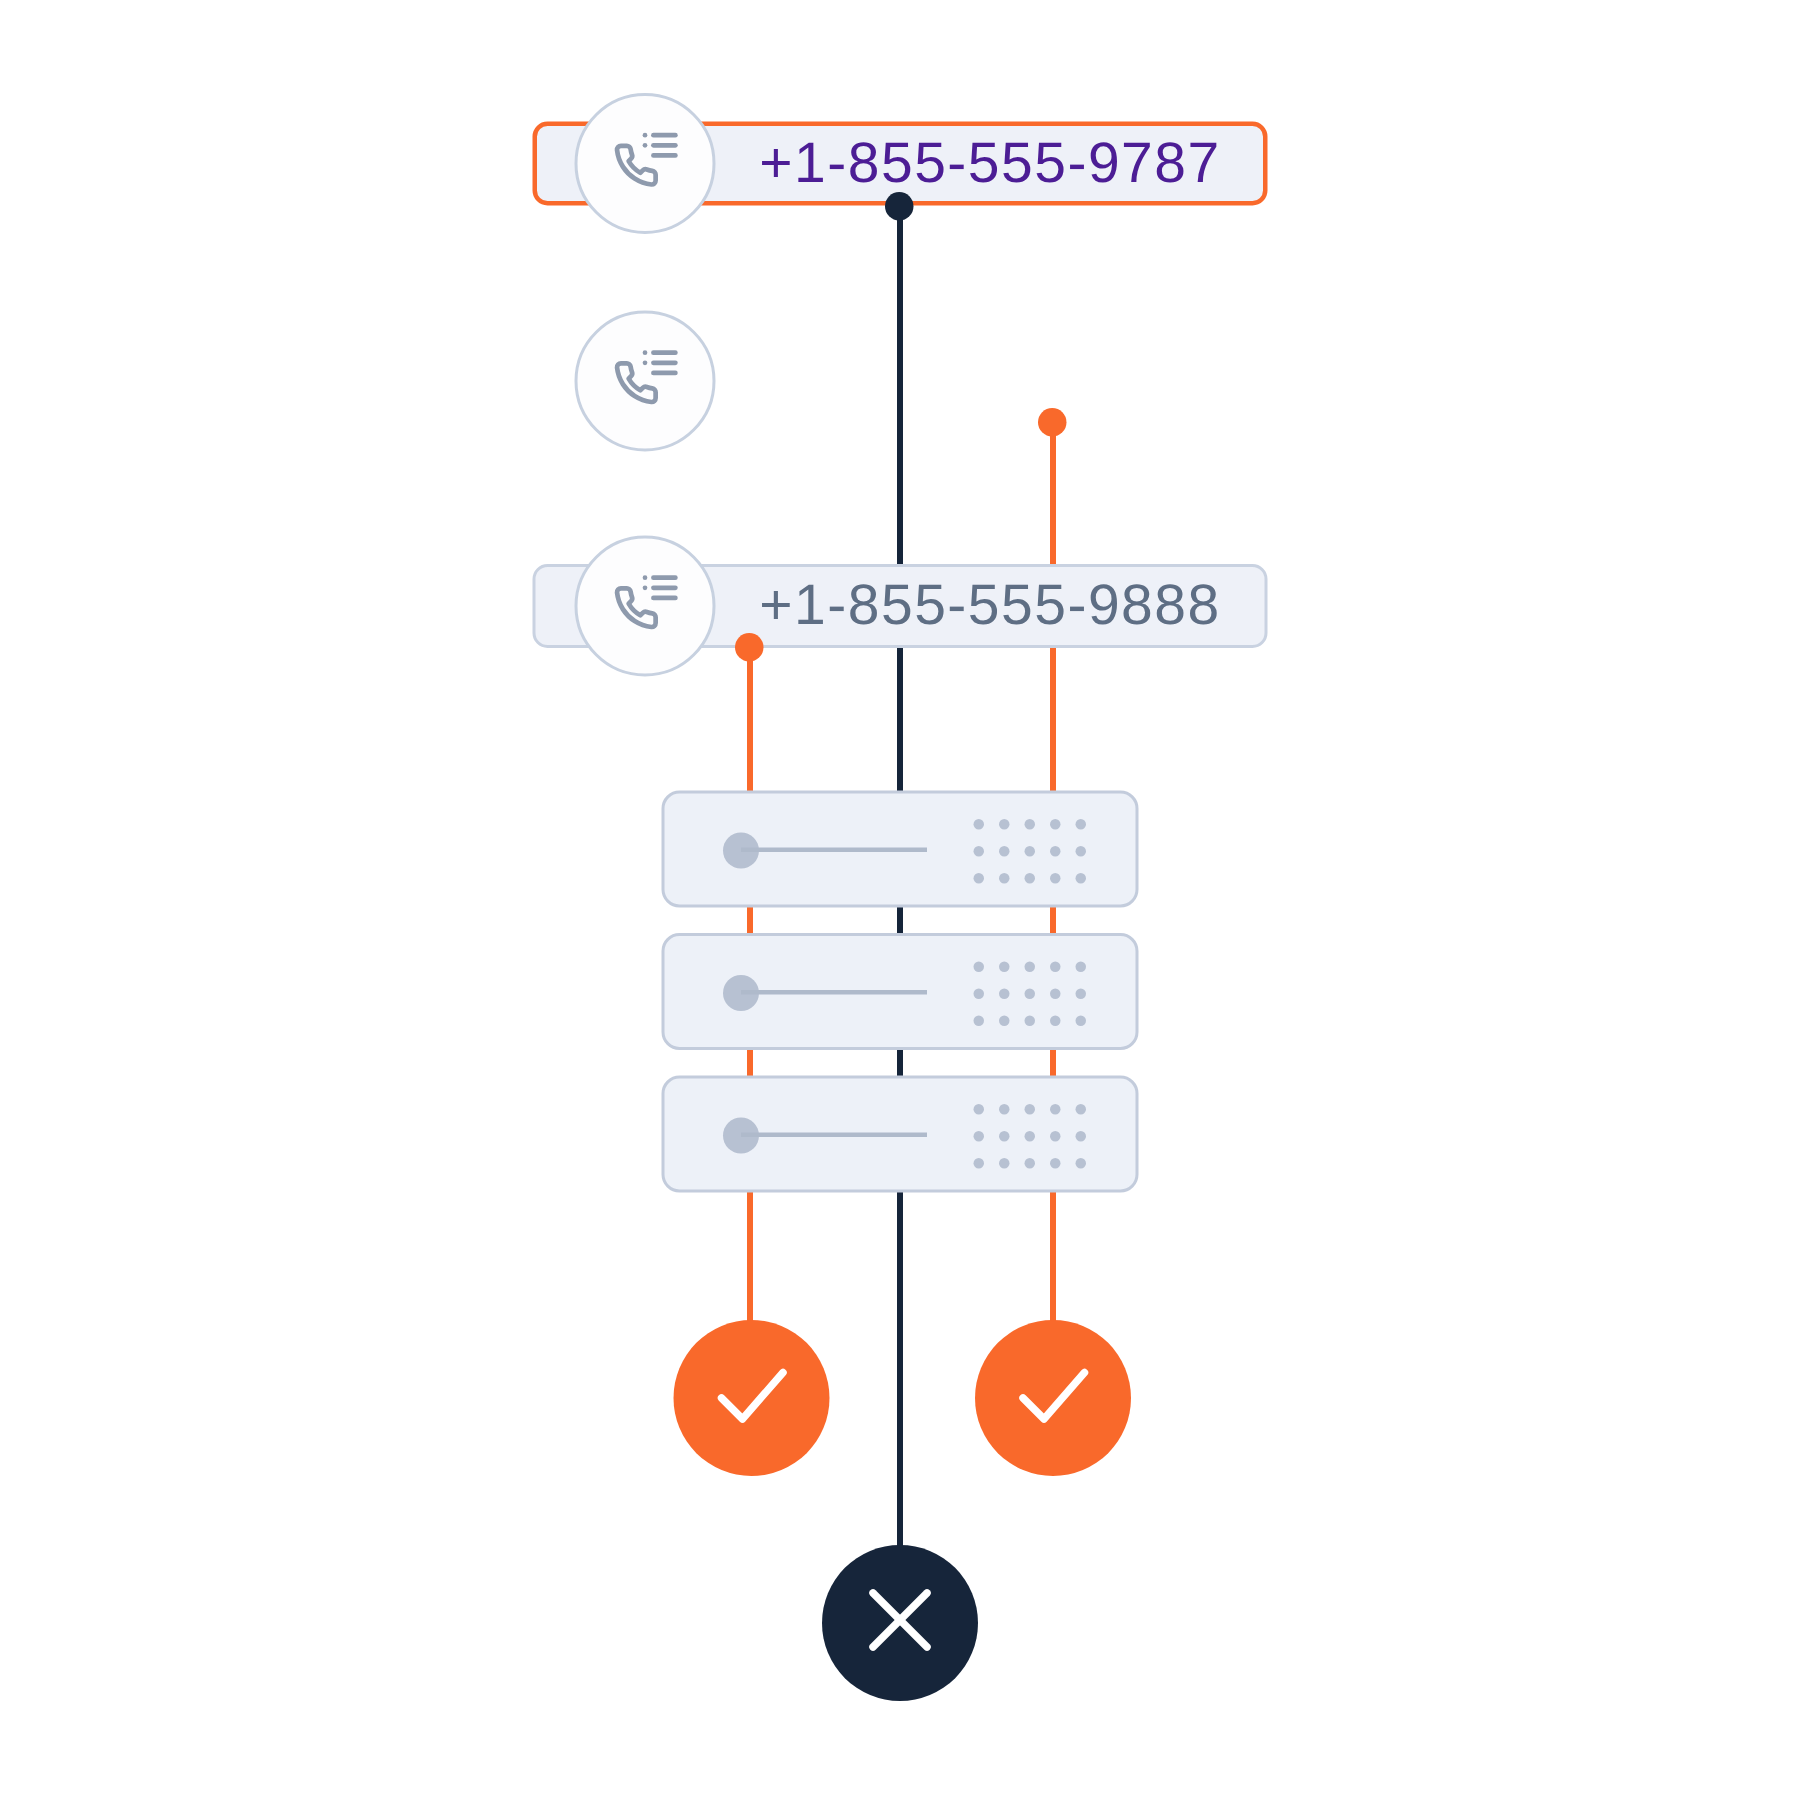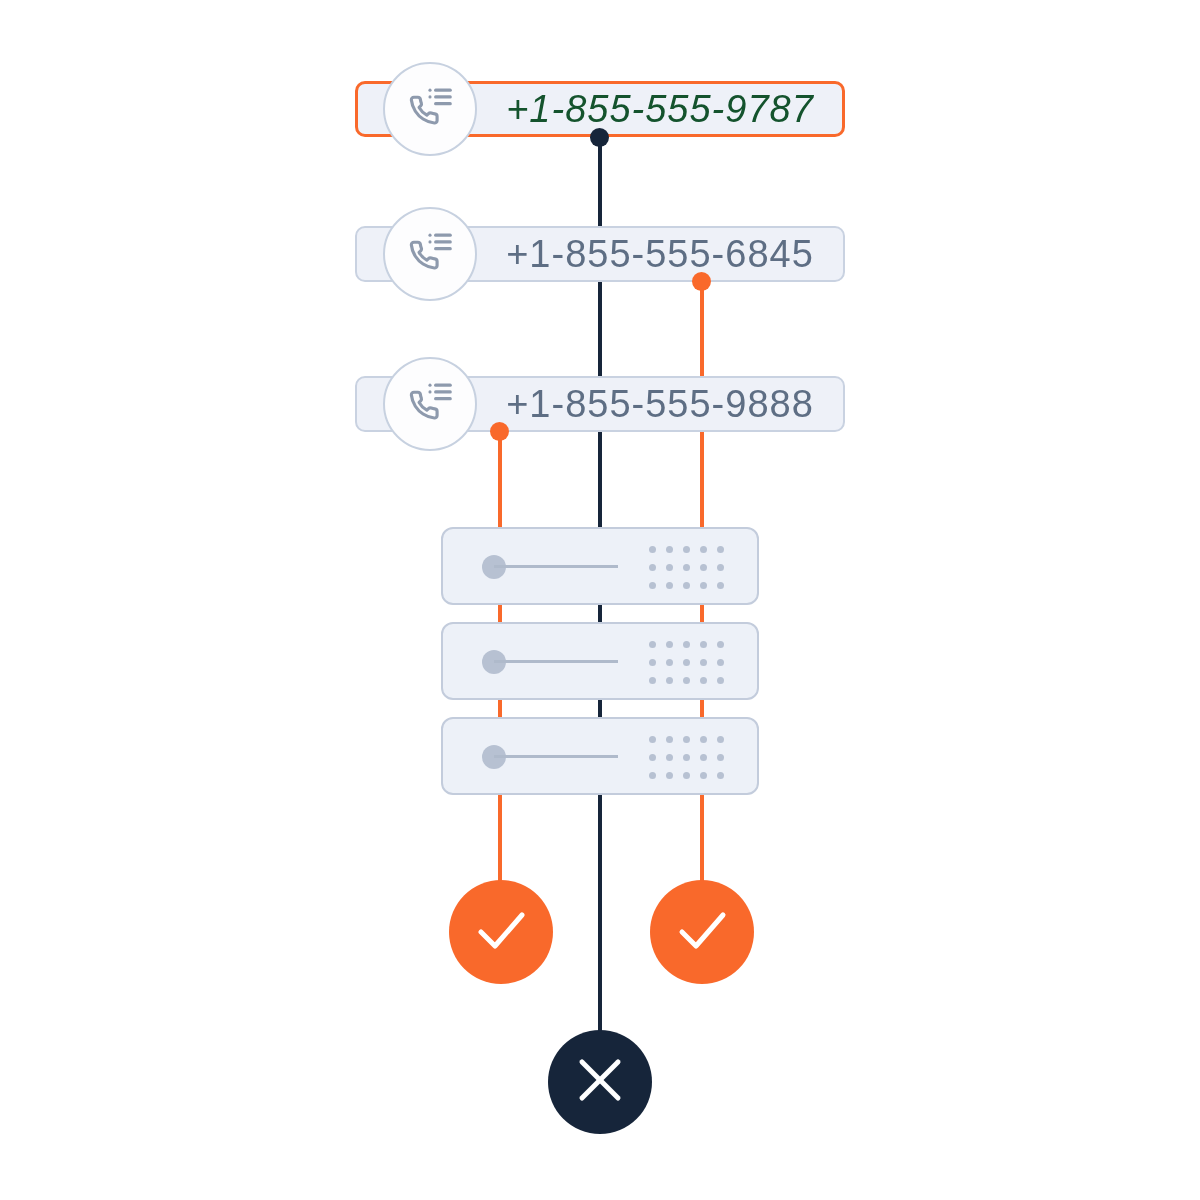--- a/index.html
+++ b/index.html
@@ -57,21 +57,21 @@
     right: 8px;
     top: 0;
     bottom: 0;
     display: flex;
     align-items: center;
     justify-content: center;
     font-size: 38px;
     letter-spacing: 1px;
     color: #5E6E84;
   }
-  .pill.highlight .num { color: #14532d; font-style: italic; }
+  .pill.highlight .num { color: #4c1d95; }
 
   
   .icon-circle {
     position: absolute;
     left: 383px;
     width: 94px;
     height: 94px;
     box-sizing: border-box;
     background: #FDFDFE;
     border: 2px solid #C7D1E0;
@@ -149,23 +149,20 @@
 <div class="canvas">
 
   <div class="vline navy" style="left:598px; top:137px; height:895px;"></div>
   <div class="vline orange" style="left:700px; top:281px; height:602px;"></div>
   <div class="vline orange" style="left:498px; top:431px; height:452px;"></div>
 
   <div class="pill highlight" style="top:81px;">
     <span class="num">+1-855-555-9787</span>
   </div>
 
-  <div class="pill" style="top:226px;">
-    <span class="num">+1-855-555-6845</span>
-  </div>
 
   <div class="pill" style="top:376px;text-align:center;">
     <span class="num">+1-855-555-9888</span>
   </div>
 
   <div class="icon-circle" style="top:62px;">
     <span>
       <svg width="54" height="54" viewBox="0 0 48 48" fill="none" stroke="#8E9AAD" stroke-width="2.8" stroke-linecap="round" stroke-linejoin="round">
         <g transform="translate(5 13) scale(1.15)">
           <path d="M22 16.92v3a2 2 0 0 1-2.18 2 19.79 19.79 0 0 1-8.63-3.07 19.5 19.5 0 0 1-6-6 19.79 19.79 0 0 1-3.07-8.67A2 2 0 0 1 4.11 2h3a2 2 0 0 1 2 1.72 12.84 12.84 0 0 0 .7 2.81 2 2 0 0 1-.45 2.11L8.09 9.91a16 16 0 0 0 6 6l1.27-1.27a2 2 0 0 1 2.11-.45 12.84 12.84 0 0 0 2.81.7A2 2 0 0 1 22 16.92z" stroke-width="2.43"></path>

